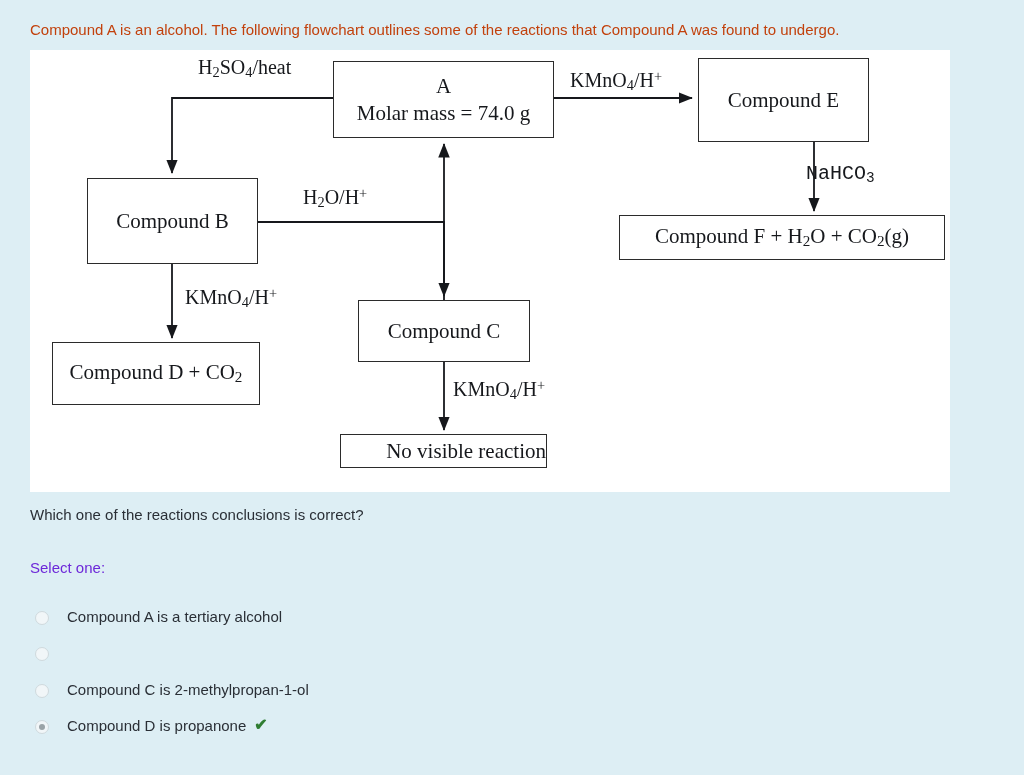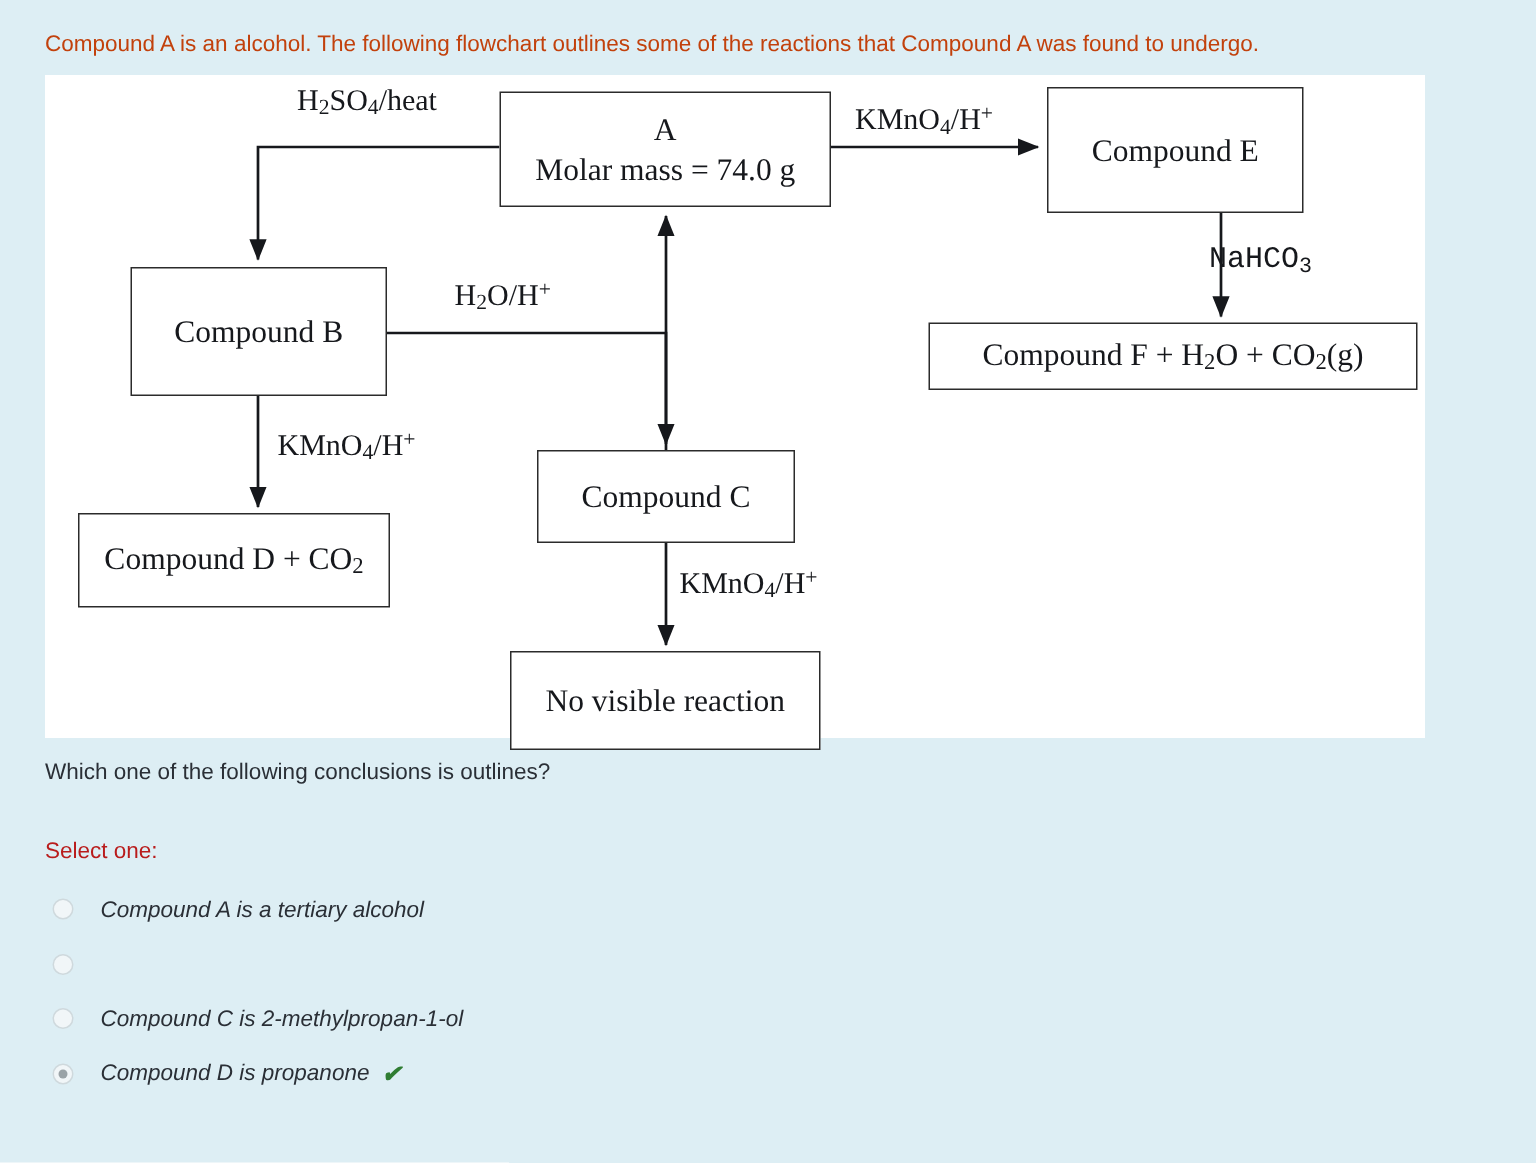--- a/index.html
+++ b/index.html
@@ -82,33 +82,32 @@
     top: 506px;
     font-size: 15px;
     color: #2a2f36;
     white-space: nowrap;
   }
   .select-one {
     position: absolute;
     left: 30px;
     top: 559px;
     font-size: 15px;
-    color: #b91c1c;
+    color: #6d28d9;
   }
   .options {
     position: absolute;
     left: 30px;
     top: 588px;
     width: 960px;
   }
   .option-row {
     display: flex;
-    align-items: center;
+    align-items: flex-end;
     height: 36.5px;
-    font-style: italic;
   }
   .radio {
     width: 14px;
     height: 14px;
     border-radius: 50%;
     border: 1px solid #cfd9dd;
     background: #f1f6f8;
     box-sizing: border-box;
     flex: 0 0 auto;
     margin-left: 5px;
@@ -187,40 +186,40 @@
     </div>
 
     <div class="node" style="left:668px; top:8px; width:171px; height:84px;font-family:Liberation Serif, serif;">
       <span class="node-line">Compound E</span>
     </div>
 
     <div class="node" style="left:589px; top:165px; width:326px; height:45px;">
       <span class="node-line">Compound F + H<sub>2</sub>O + CO<sub>2</sub>(g)</span>
     </div>
 
-    <div class="node" style="left:310px; top:384px; width:207px; height:66px;">
+    <div class="node" style="left:310px; top:384px; width:207px; height:34px;align-items:flex-end;">
       <span class="node-line">No visible reaction</span>
     </div>
 
     <div class="edge-label" style="left:168px; top:6px;">H<sub>2</sub>SO<sub>4</sub>/heat</div>
 
     <div class="edge-label" style="left:540px; top:18px;">KMnO<sub>4</sub>/H<sup>+</sup></div>
 
     <div class="edge-label" style="left:273px; top:135px;">H<sub>2</sub>O/H<sup>+</sup></div>
 
     <div class="edge-label" style="left:155px; top:235px;">KMnO<sub>4</sub>/H<sup>+</sup></div>
 
     <div class="edge-label" style="left:423px; top:327px;">KMnO<sub>4</sub>/H<sup>+</sup></div>
 
     <div class="edge-label" style="left:776px; top:112px;font-family:Liberation Mono, monospace;">NaHCO<sub>3</sub></div>
 
   </div>
 </div>
 
-<div class="question-text">Which one of the following conclusions is outlines?</div>
+<div class="question-text">Which one of the reactions conclusions is correct?</div>
 <div class="select-one">Select one:</div>
 
 <div class="options">
 
   <div class="option-row">
     <span class="radio"></span>
     <span class="option-label">Compound A is a tertiary alcohol</span>
   </div>
 
   <div class="option-row">

